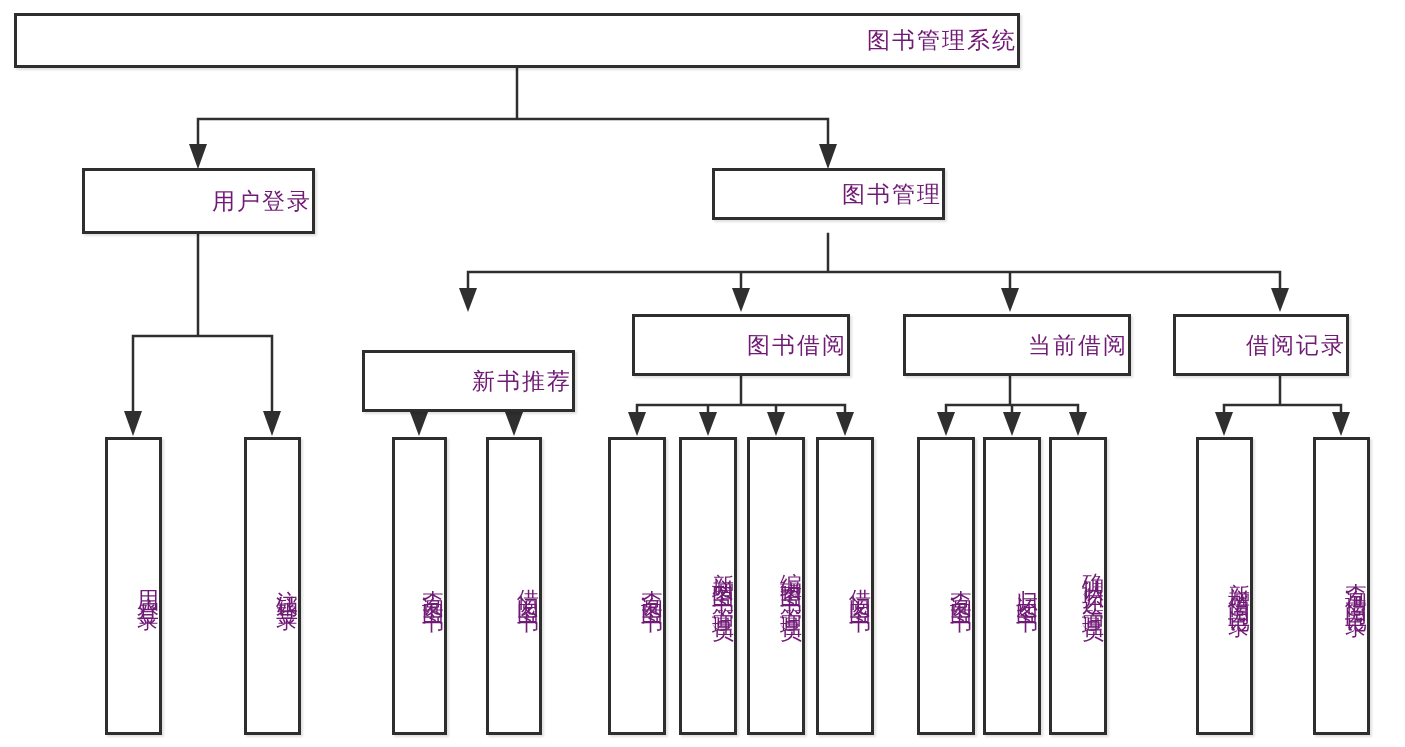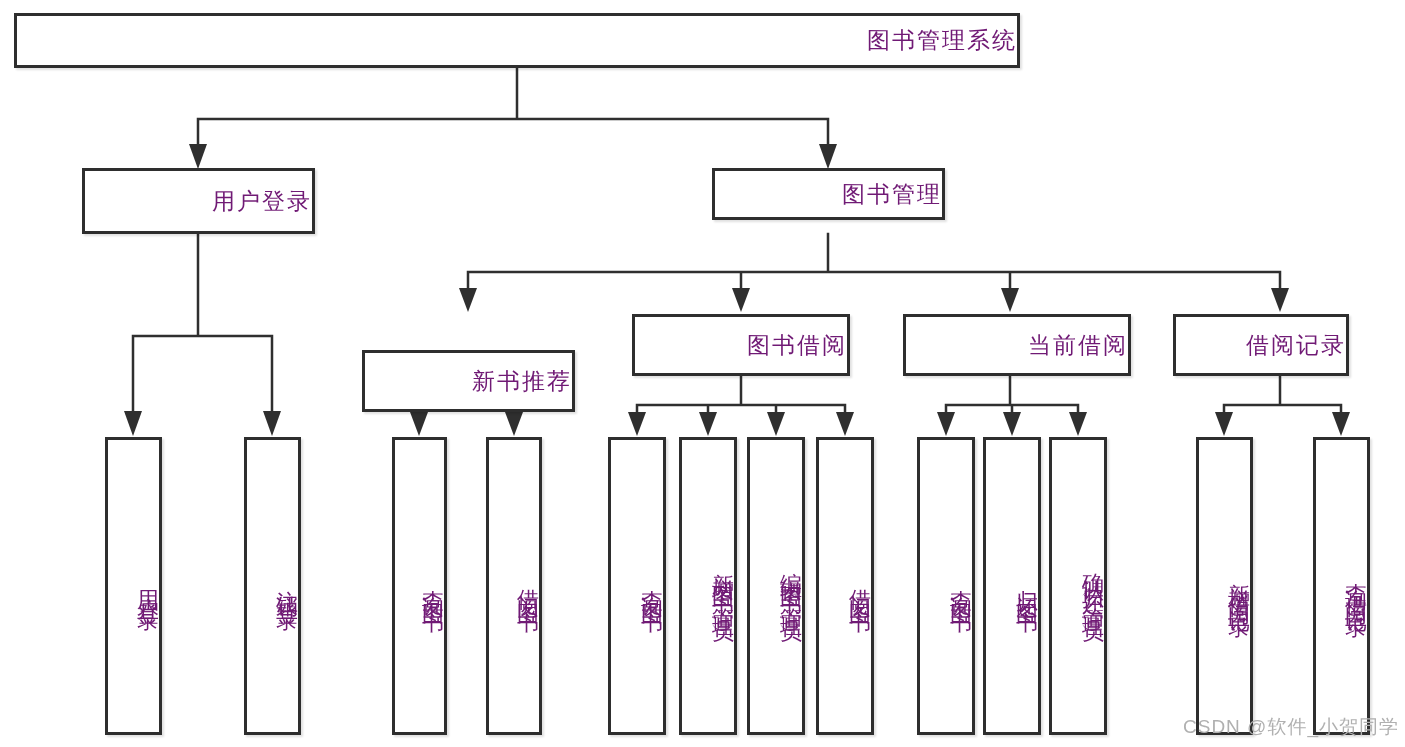--- a/index.html
+++ b/index.html
@@ -164,15 +164,14 @@
     <span class="vlabel">确认归还（管理员）</span>
   </div>
 
   <div class="box vbox" style="left:1196px; top:437px; width:57px; height:298px;">
     <span class="vlabel">新增借阅记录</span>
   </div>
   <div class="box vbox" style="left:1313px; top:437px; width:57px; height:298px;">
     <span class="vlabel">查询借阅记录</span>
   </div>
 
-  <div class="watermark">CSDN @软件_小贺同学</div>
 
 </div>
 
 </body></html>

